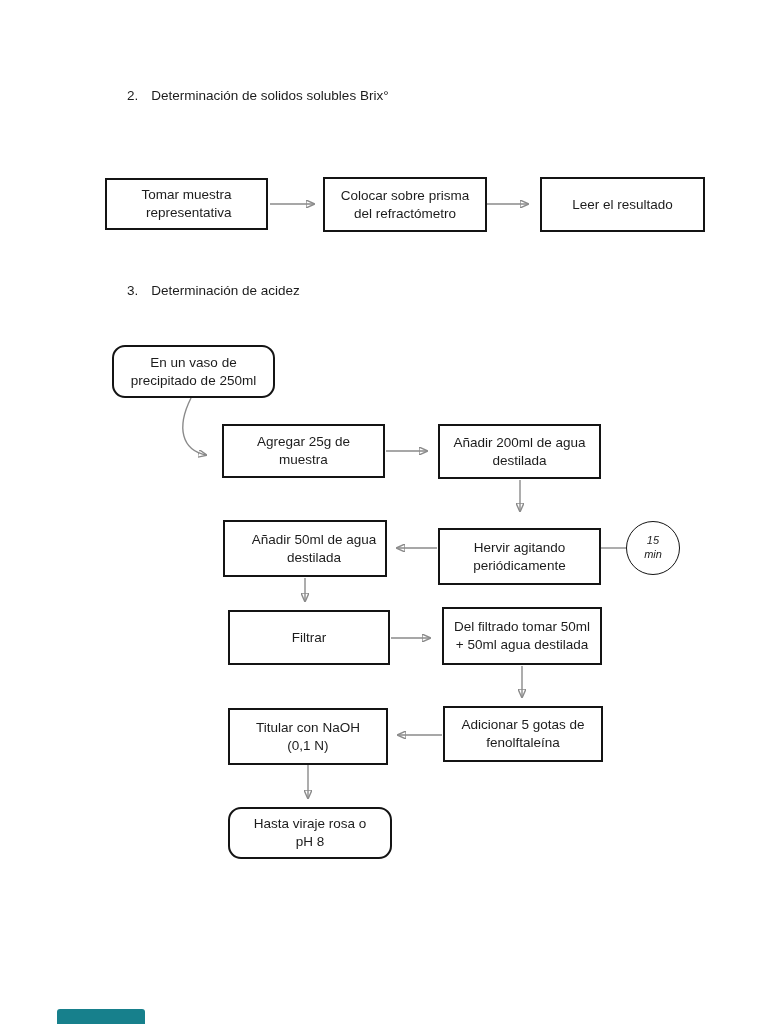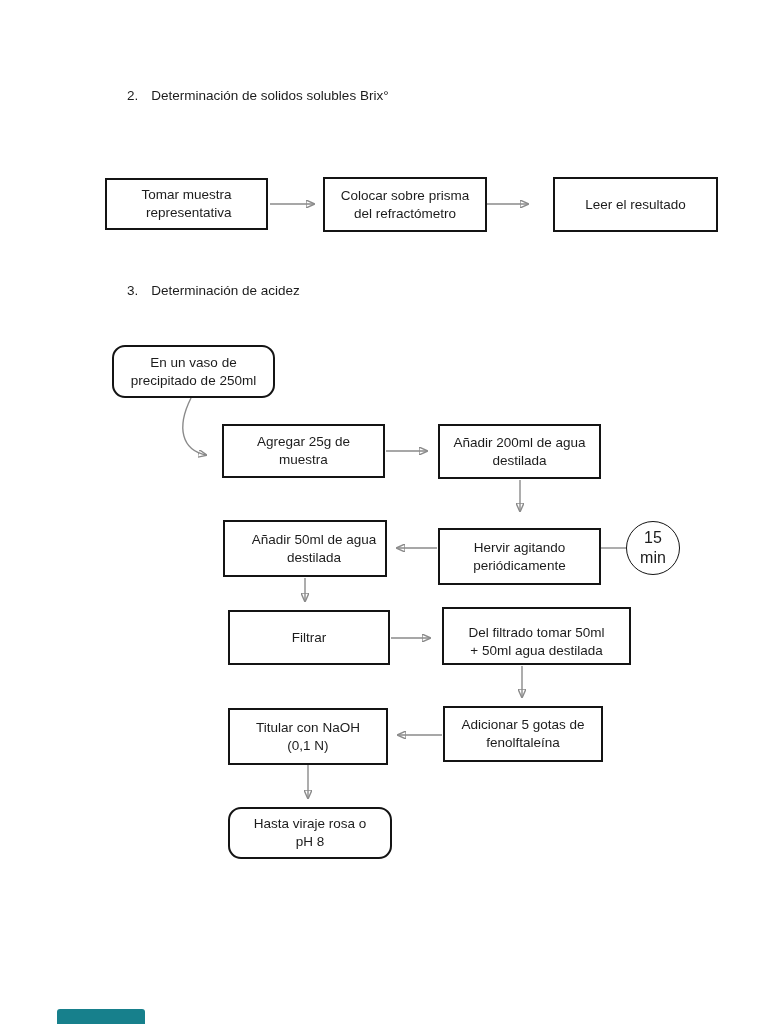--- a/index.html
+++ b/index.html
@@ -8,21 +8,21 @@
     font-family:"Liberation Sans", sans-serif; color:#1c1c1c; overflow:hidden;
   }
   .heading { position:absolute; display:flex; gap:13px; font-size:13.5px; }
   .node {
     position:absolute; box-sizing:border-box; border:2px solid #141414; background:#ffffff;
     display:flex; align-items:center; justify-content:center; text-align:center;
     font-size:13.5px; line-height:1.32; padding:3px 6px;
   }
   .node-label { white-space:pre-line; }
   .rounded { border-radius:13px; border-width:2.5px; }
-  .circle { border-radius:50%; border-width:1.6px; font-size:16px; line-height:1.25; }
+  .circle { border-radius:50%; border-width:1.6px; font-size:11px; line-height:1.25;font-style:italic; }
   .connectors { position:absolute; left:0; top:0; width:768px; height:1024px; pointer-events:none; }
   .connectors line, .connectors path { stroke:#8a8a8a; stroke-width:1.4; fill:none; }
   .footer-bar { position:absolute; left:57px; top:1009px; width:88px; height:15px;
     background:#17808C; border-radius:3px 3px 0 0; }
 </style>
 </head>
 <body>
 
 <div class="page">
 
@@ -52,21 +52,21 @@
   </div>
 
   <div class="node" style="left:105px; top:178px; width:163px; height:52px;text-align:right;">
     <span class="node-label">Tomar muestra
 representativa</span>
   </div>
   <div class="node" style="left:323px; top:177px; width:164px; height:55px;">
     <span class="node-label">Colocar sobre prisma
 del refractómetro</span>
   </div>
-  <div class="node" style="left:540px; top:177px; width:165px; height:55px;margin-left:13px;">
+  <div class="node" style="left:540px; top:177px; width:165px; height:55px;">
     <span class="node-label">Leer el resultado</span>
   </div>
 
   <div class="heading" style="left:127px; top:283px;">
     <span>3.</span>
     <span>Determinación de acidez</span>
   </div>
 
   <div class="node rounded" style="left:112px; top:345px; width:163px; height:53px;">
     <span class="node-label">En un vaso de
@@ -88,21 +88,21 @@
     <span class="node-label">Hervir agitando
 periódicamente</span>
   </div>
   <div class="node circle" style="left:626px; top:521px; width:54px; height:54px;">
     <span class="node-label">15
 min</span>
   </div>
   <div class="node" style="left:228px; top:610px; width:162px; height:55px;">
     <span class="node-label">Filtrar</span>
   </div>
-  <div class="node" style="left:442px; top:607px; width:189px; height:58px;align-items:flex-end;">
+  <div class="node" style="left:442px; top:607px; width:160px; height:58px;">
     <span class="node-label">Del filtrado tomar 50ml
 + 50ml agua destilada</span>
   </div>
   <div class="node" style="left:228px; top:708px; width:160px; height:57px;">
     <span class="node-label">Titular con NaOH
 (0,1 N)</span>
   </div>
   <div class="node" style="left:443px; top:706px; width:160px; height:56px;">
     <span class="node-label">Adicionar 5 gotas de
 fenolftaleína</span>

